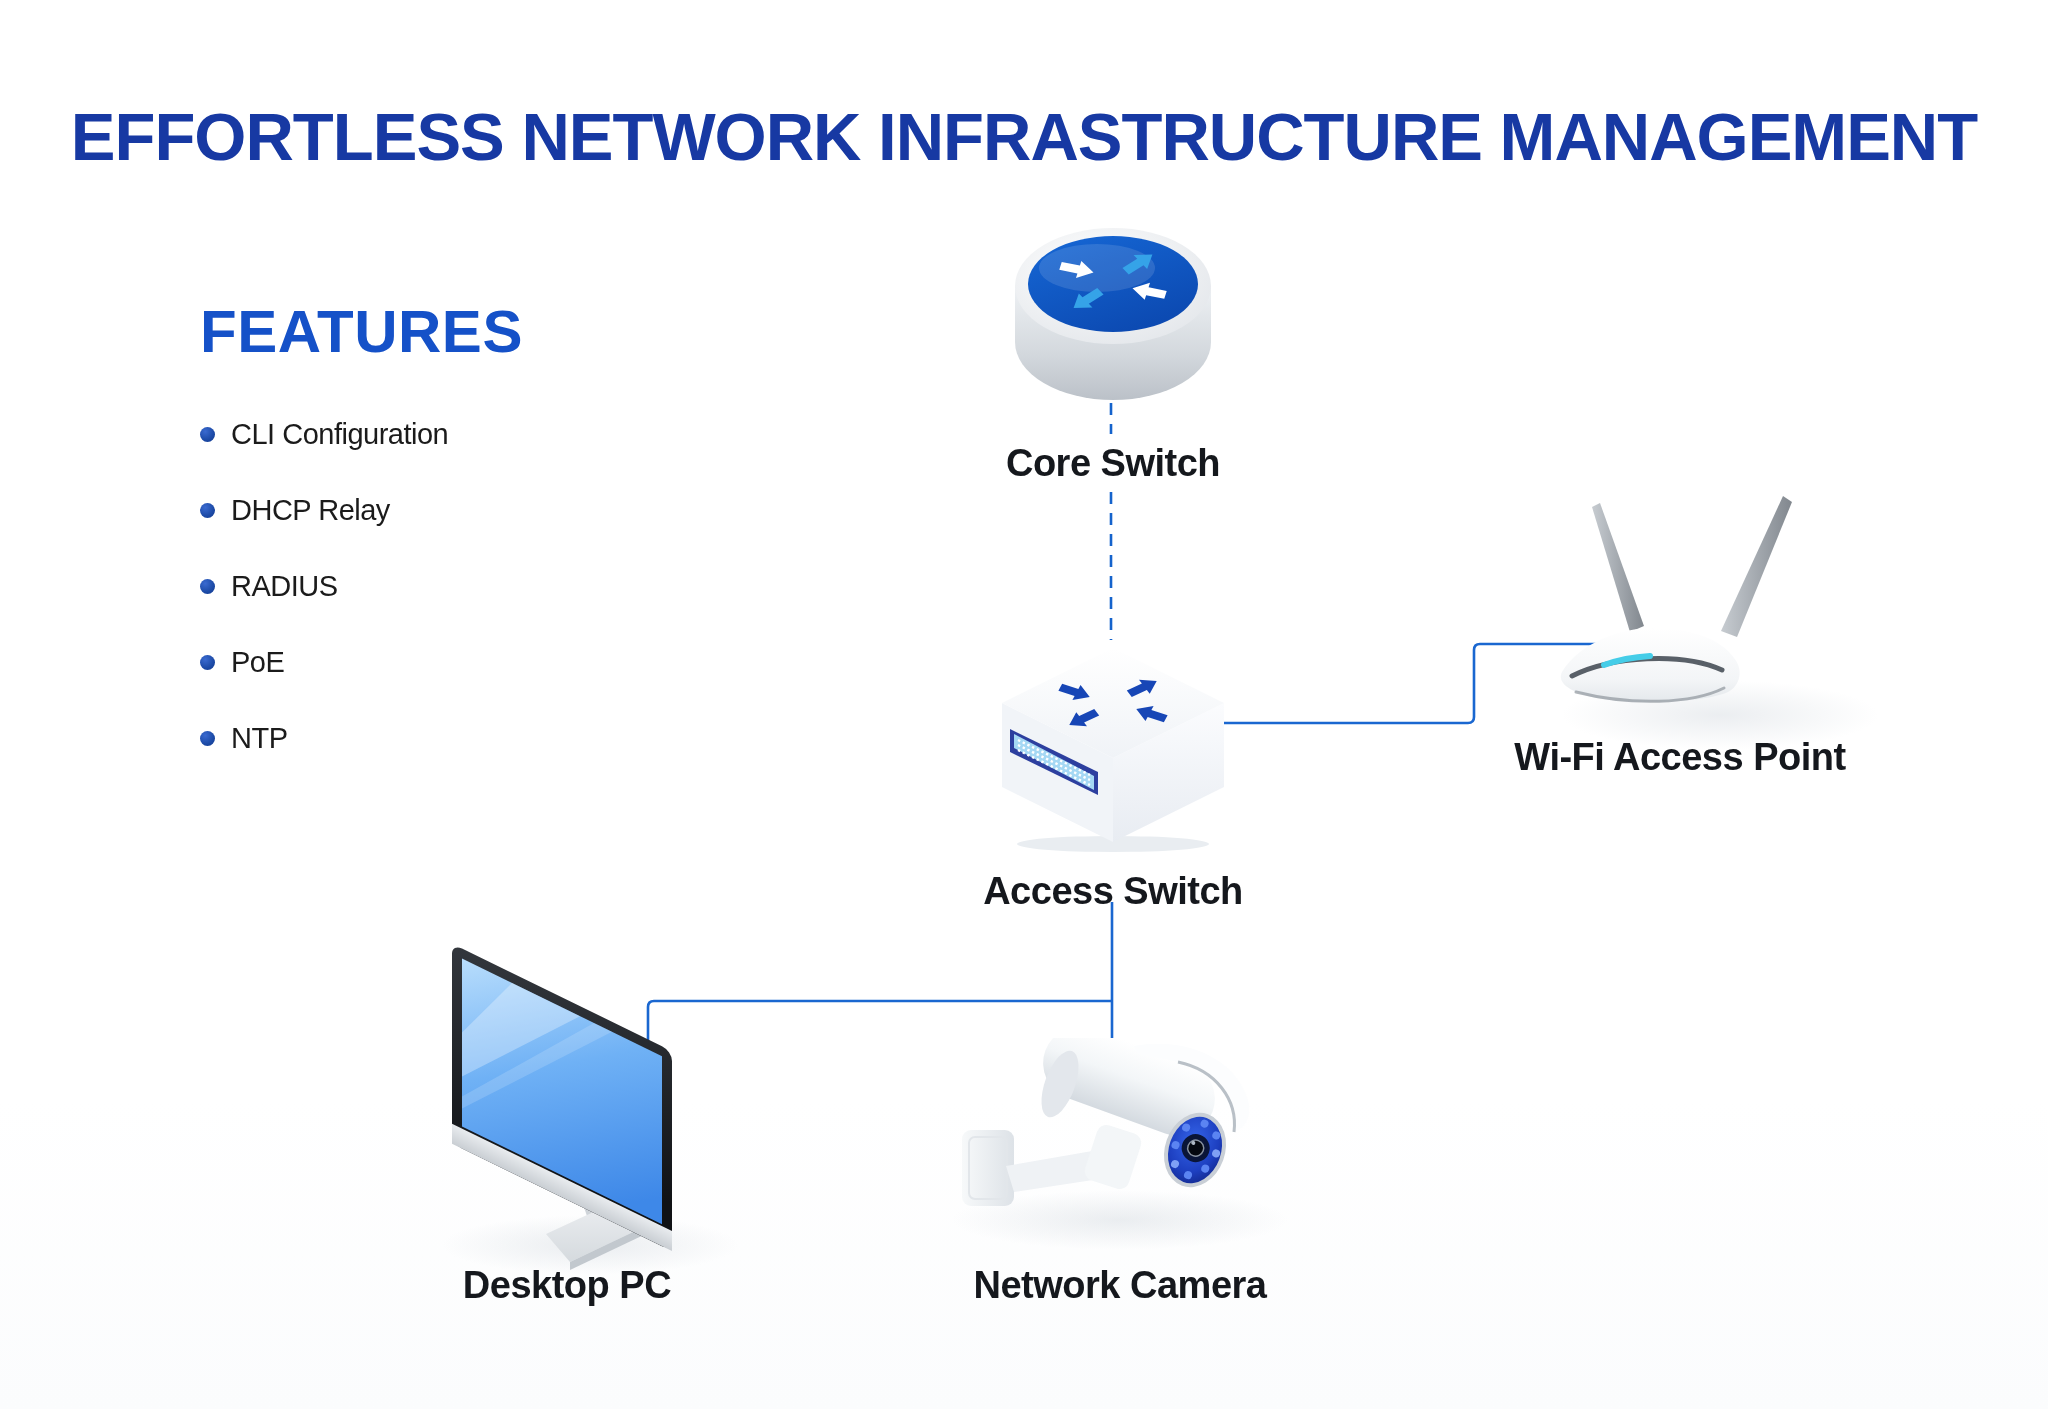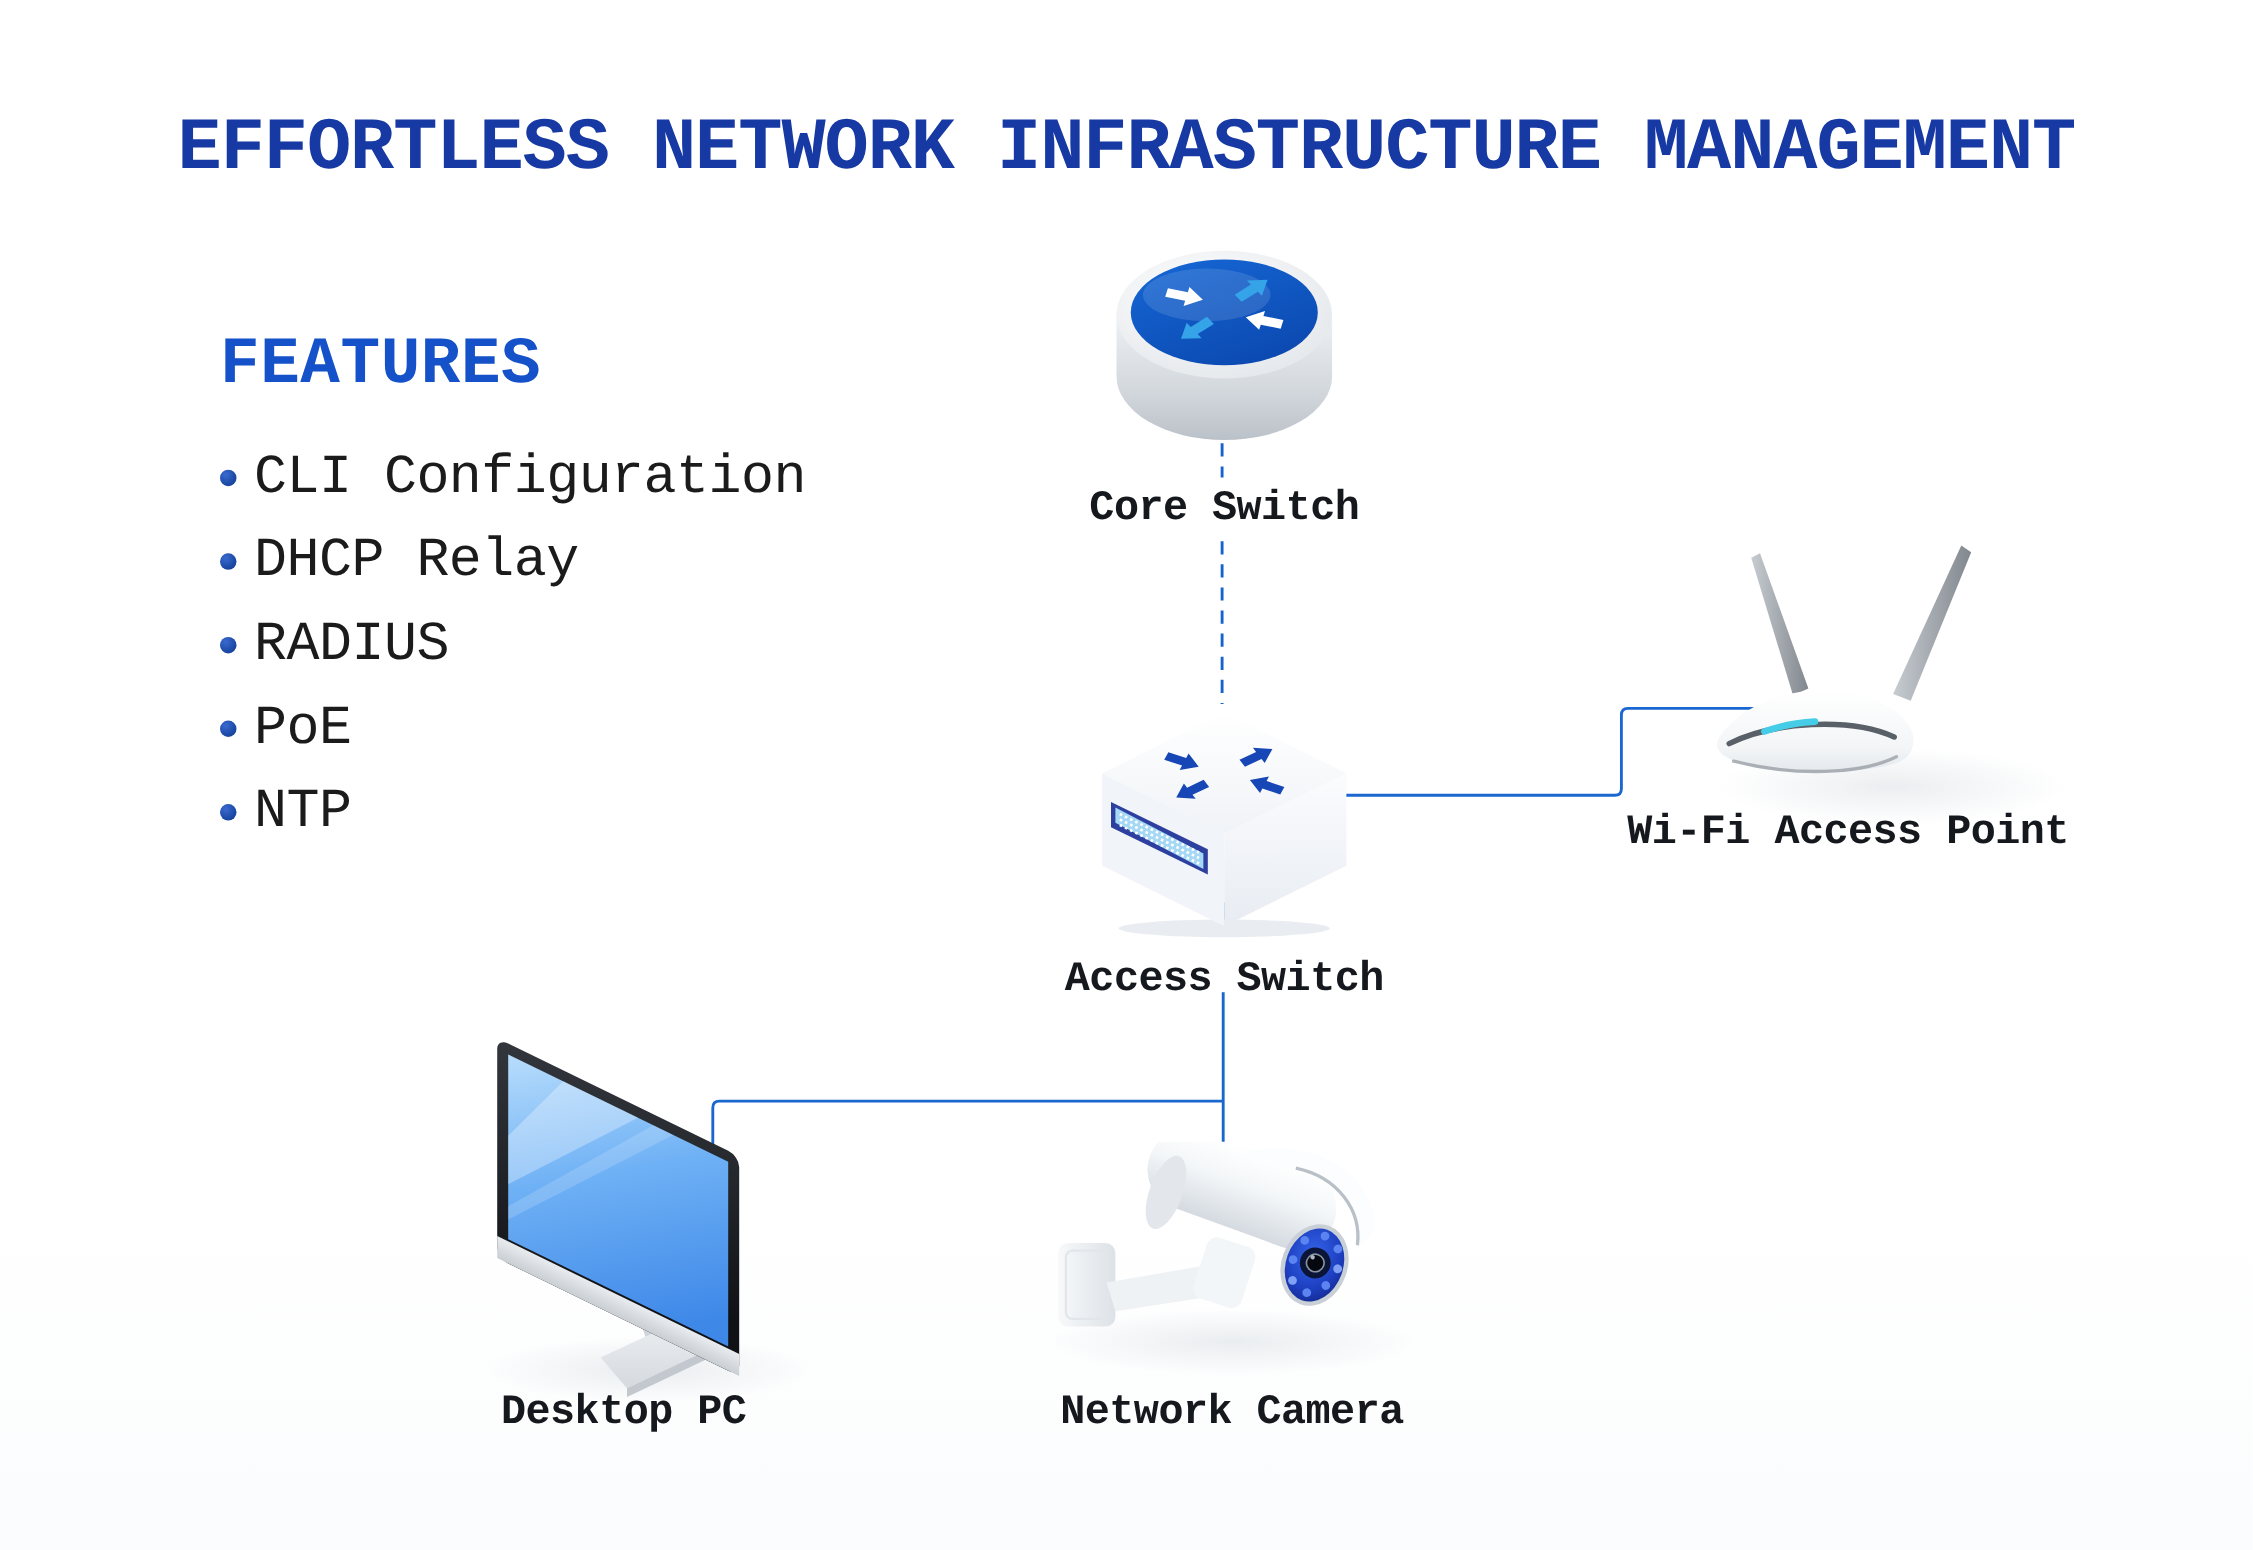--- a/index.html
+++ b/index.html
@@ -1,33 +1,33 @@
 <!DOCTYPE html>
 <html><head>
 <meta charset="utf-8">
 <style>
   html,body{margin:0;padding:0;background:#ffffff;}
   .canvas{
     position:relative;width:2048px;height:1409px;margin:0 auto;overflow:hidden;
     background:linear-gradient(180deg,#ffffff 0%,#ffffff 78%,#fbfcfd 100%);
-    font-family:Liberation Mono, monospace;
+    font-family:Liberation Sans, sans-serif;
   }
   .title{
     position:absolute;left:0;right:0;top:103px;text-align:center;
     font-size:67px;font-weight:800;letter-spacing:-1px;color:#1739A3;line-height:1;
     white-space:nowrap;
   }
   .features{position:absolute;left:200px;top:302px;width:560px;}
   .features h2{
     margin:0 0 52px 0;font-size:60px;font-weight:800;color:#1551C8;letter-spacing:0.5px;line-height:1;
   }
   .features ul{list-style:none;margin:0;padding:0;}
   .features li{
     display:flex;align-items:center;height:40px;margin-bottom:36px;
-    font-size:50px;color:#1b1b1b;letter-spacing:-0.5px;white-space:nowrap;
+    font-size:29px;color:#1b1b1b;letter-spacing:-0.5px;white-space:nowrap;
   }
   .bullet{
     flex:0 0 auto;width:15px;height:15px;border-radius:50%;margin-right:16px;
     background:radial-gradient(circle at 35% 30%,#3a6ad0 0%,#1c4aa6 60%,#123a8c 100%);
   }
   .node-label{
     position:absolute;width:420px;text-align:center;font-size:38px;font-weight:700;
     color:#15181D;letter-spacing:-0.5px;line-height:42px;white-space:nowrap;
   }
   .wires{position:absolute;left:0;top:0;width:2048px;height:1409px;}

